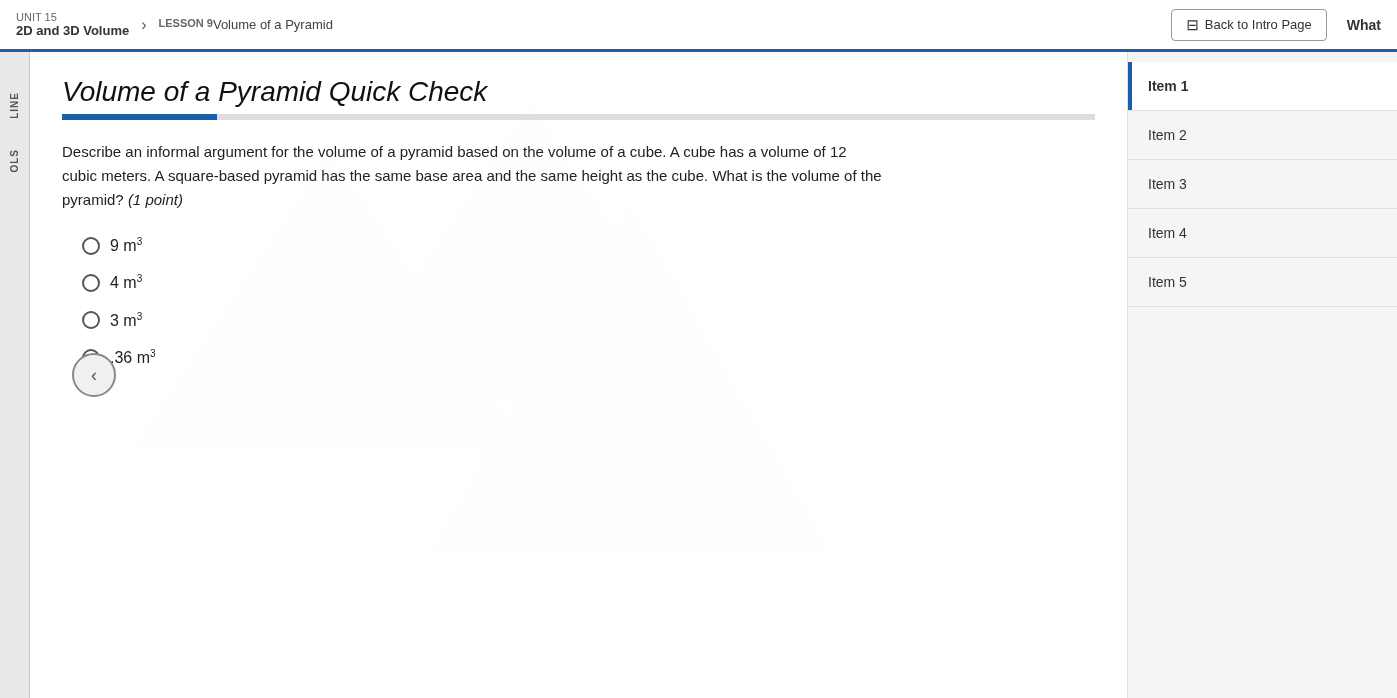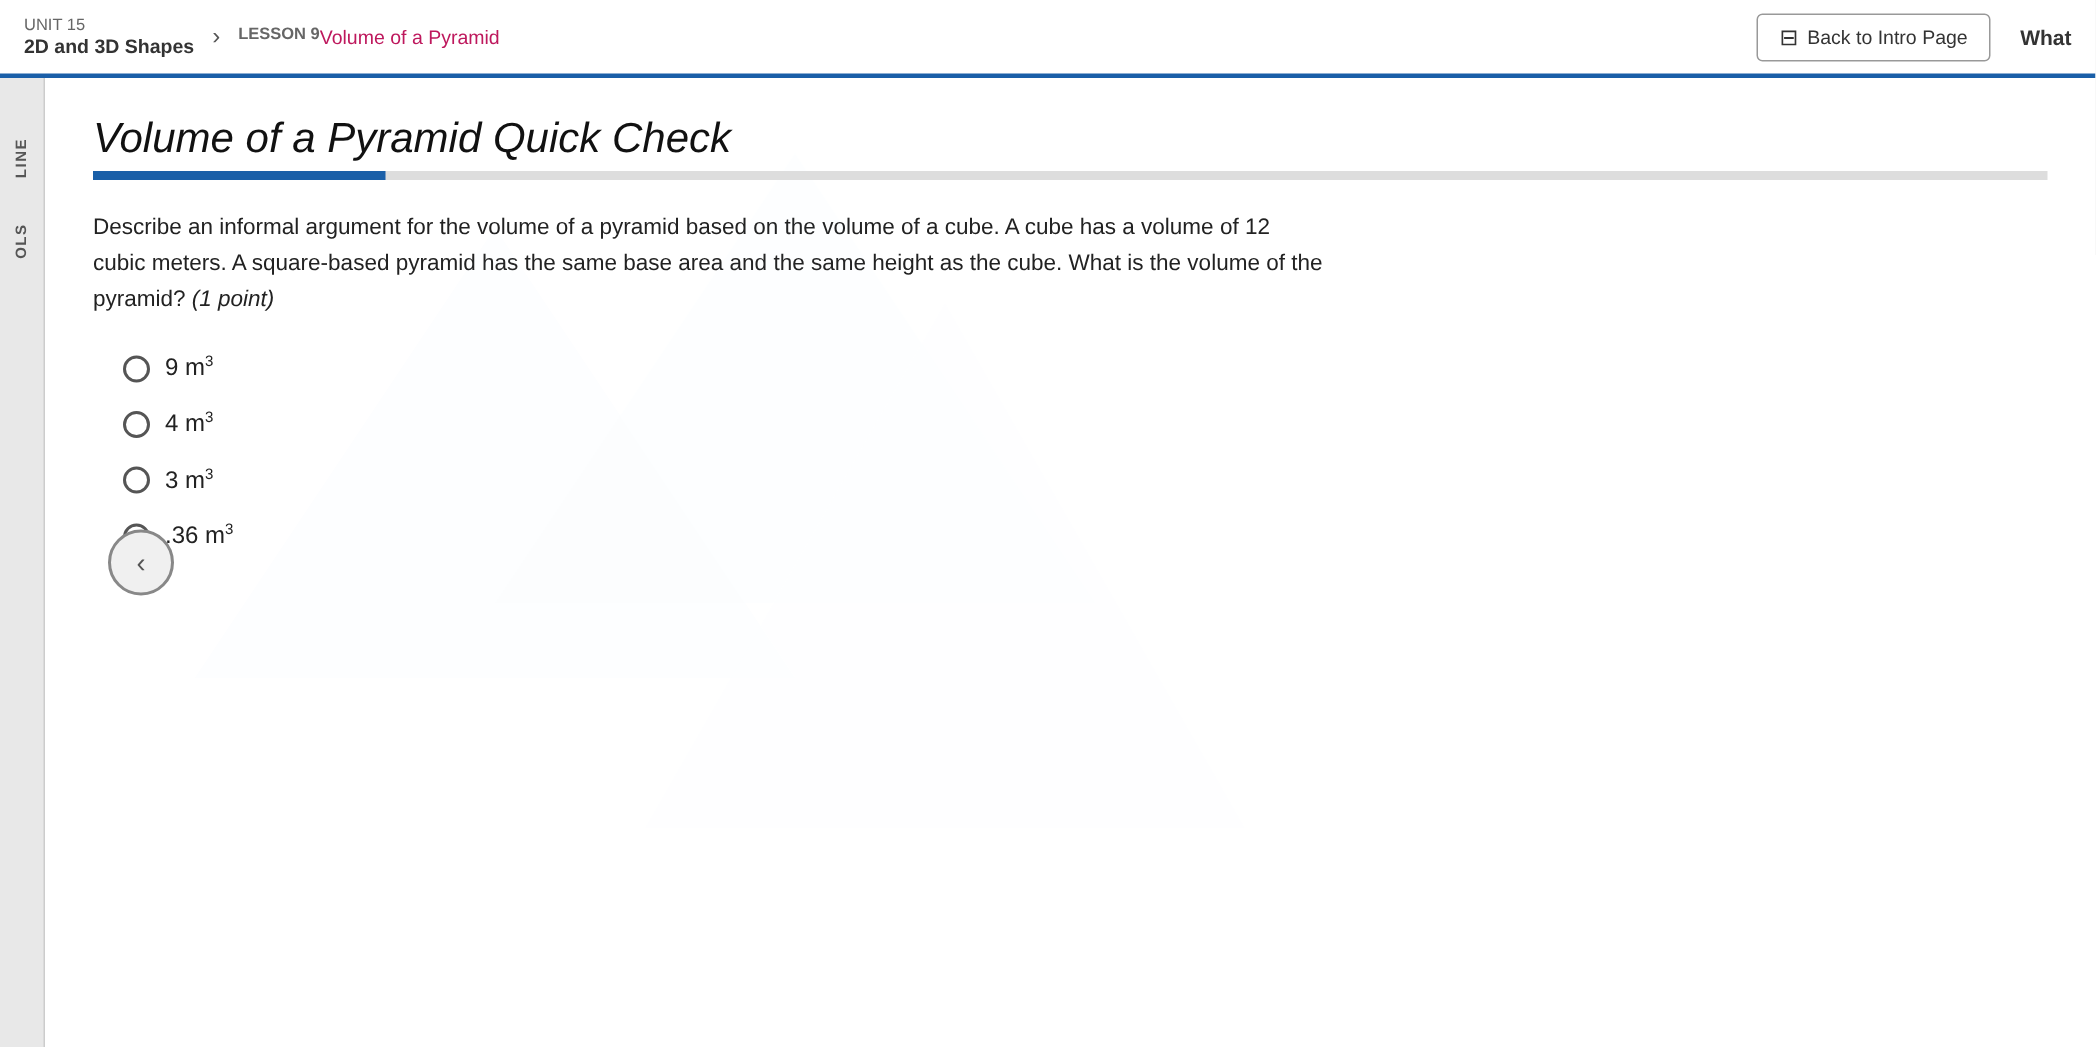--- a/index.html
+++ b/index.html
@@ -57,21 +57,21 @@
       color: #333;
     }
     .lesson-number {
       font-size: 11px;
       color: #666;
       text-transform: uppercase;
       font-weight: bold;
     }
     .lesson-name {
       font-size: 13px;
-      color: #be185d;
+      color: #404040;
     }
     .back-btn {
       display: flex;
       align-items: center;
       gap: 6px;
       border: 1px solid #999;
       border-radius: 4px;
       padding: 6px 14px;
       background: #fff;
       font-size: 13px;
@@ -252,21 +252,21 @@
       z-index: 10;
     }
   </style>
 </head>
 <body>
 
 <div class="header">
   <div class="header-left">
     <div class="unit-info">
       <span class="unit-title">UNIT 15</span>
-      <span class="unit-sub">2D and 3D Shapes</span>
+      <span class="unit-sub">2D and 3D Volume</span>
     </div>
     <span class="chevron-icon">›</span>
     <div class="lesson-info">
       <span class="lesson-number">LESSON 9</span>
       <span class="lesson-name">Volume of a Pyramid</span>
     </div>
   </div>
   <button class="back-btn">
     <span class="back-btn-icon">⊟</span>
     <span>Back to Intro Page</span>
@@ -325,14 +325,31 @@
 
       <label class="option-item">
         <div class="option-radio"></div>
         <span>.36 m<sup>3</sup></span>
       </label>
 
     </div>
 
   </div>
 
+  <div class="right-sidebar">
+    <div class="item-entry active">
+      <span>Item 1</span>
+    </div>
+    <div class="item-entry">
+      <span>Item 2</span>
+    </div>
+    <div class="item-entry">
+      <span>Item 3</span>
+    </div>
+    <div class="item-entry">
+      <span>Item 4</span>
+    </div>
+    <div class="item-entry">
+      <span>Item 5</span>
+    </div>
+  </div>
 
 </div>
 
 </body></html>

